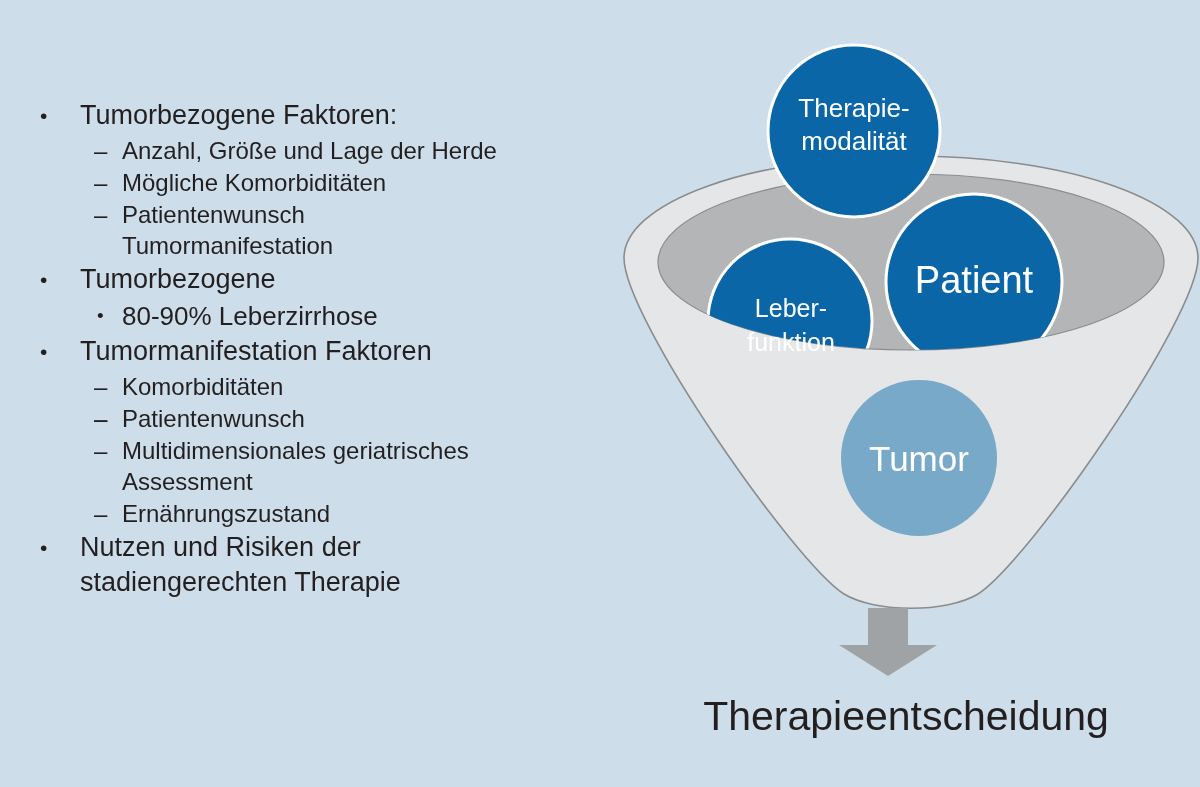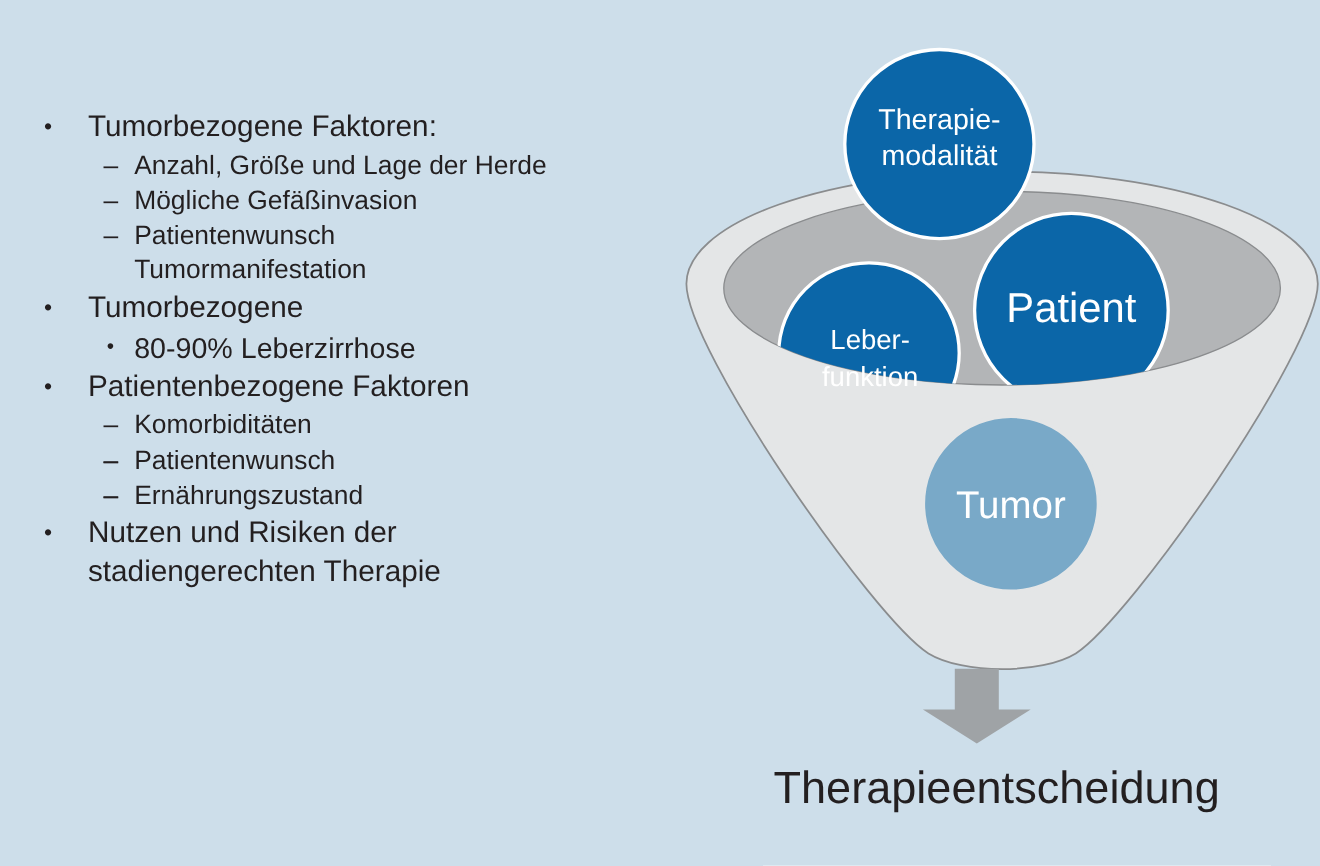--- a/index.html
+++ b/index.html
@@ -115,59 +115,60 @@
       <span class="txt">Tumorbezogene Faktoren:</span>
     </div>
 
     <div class="li lvl2">
       <span class="mark">–</span>
       <span class="txt">Anzahl, Größe und Lage der Herde</span>
     </div>
 
     <div class="li lvl2">
       <span class="mark">–</span>
-      <span class="txt">Mögliche Gefäßinvasion</span>
+      <span class="txt">Mögliche Komorbiditäten</span>
     </div>
 
     <div class="li lvl2" style="width:340px;">
       <span class="mark">–</span>
       <span class="txt">Patientenwunsch Tumormanifestation</span>
     </div>
 
     <div class="li lvl1">
       <span class="mark">•</span>
       <span class="txt">Tumorbezogene</span>
     </div>
 
     <div class="li lvl2b">
       <span class="mark">•</span>
       <span class="txt">80-90% Leberzirrhose</span>
     </div>
 
     <div class="li lvl1">
       <span class="mark">•</span>
-      <span class="txt">Patientenbezogene Faktoren</span>
+      <span class="txt">Tumormanifestation Faktoren</span>
     </div>
 
     <div class="li lvl2">
       <span class="mark">–</span>
       <span class="txt">Komorbiditäten</span>
     </div>
 
     <div class="li lvl2">
       <span class="mark">–</span>
     </div>
 
     <div class="li lvl2">
       <span class="mark">–</span>
       <span class="txt">Patientenwunsch</span>
     </div>
 
     <div class="li lvl2" style="width:460px;">
       <span class="mark">–</span>
+      <span class="txt">Multidimensionales geriatrisches Assessment</span>
     </div>
 
     <div class="li lvl2">
       <span class="mark">–</span>
       <span class="txt">Ernährungszustand</span>
     </div>
 
     <div class="li lvl1" style="width:400px;">
       <span class="mark">•</span>
       <span class="txt">Nutzen und Risiken der stadiengerechten Therapie</span>

